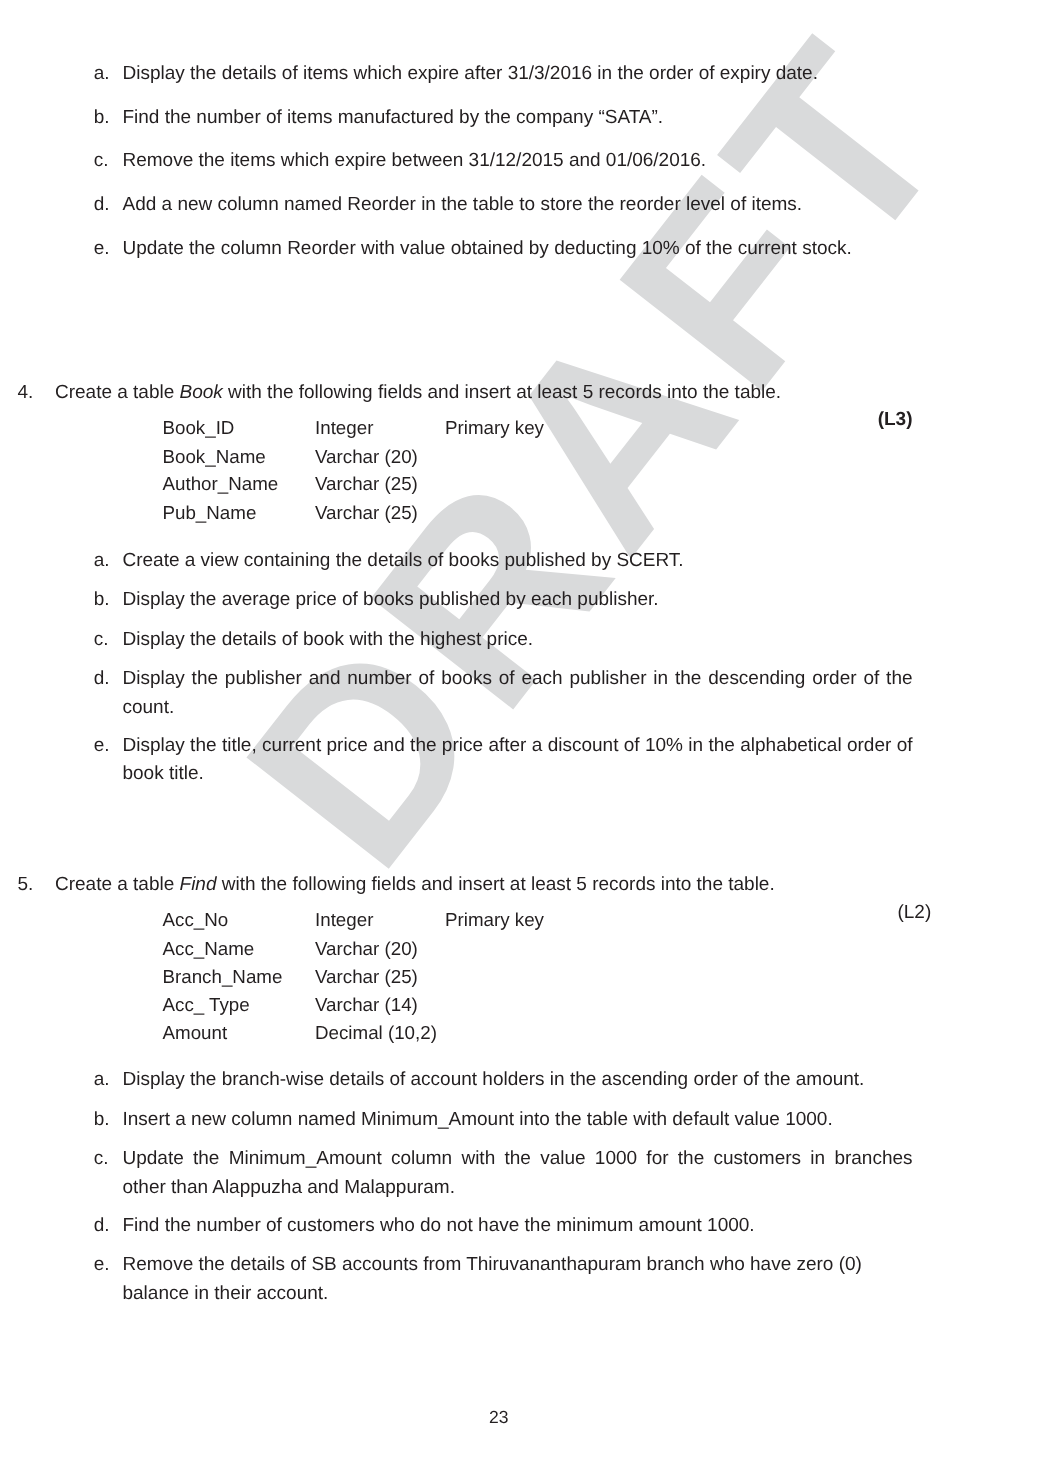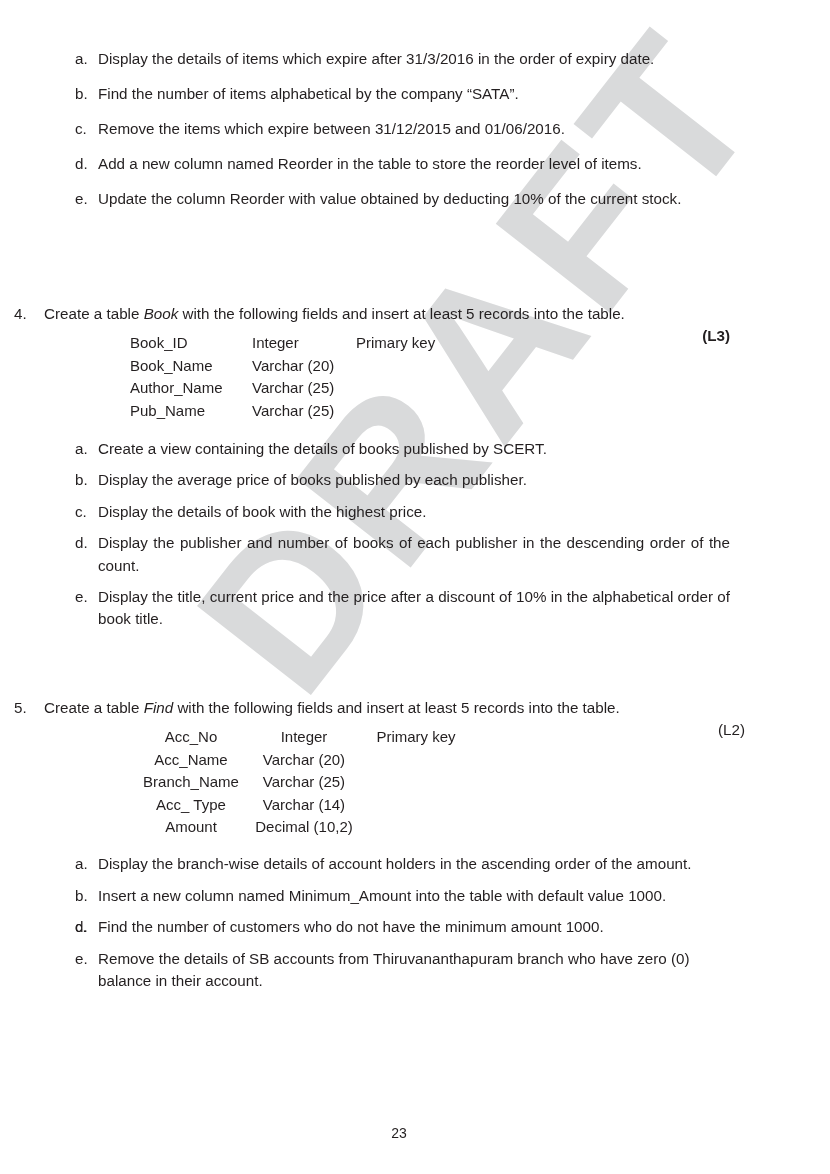--- a/index.html
+++ b/index.html
@@ -146,21 +146,21 @@
 
     <div class="doc-block" style="left:0; top:48px; width:830px;">
 
       <div class="sub-item" style="margin-bottom:12.5px;">
         <span class="marker">a.</span>
         <span class="body">Display the details of items which expire after 31/3/2016 in the order of expiry date.</span>
       </div>
 
       <div class="sub-item nojustify" style="margin-bottom:12.5px;">
         <span class="marker">b.</span>
-        <span class="body">Find the number of items alphabetical by the company “SATA”.</span>
+        <span class="body">Find the number of items manufactured by the company “SATA”.</span>
       </div>
 
       <div class="sub-item nojustify" style="margin-bottom:12.5px;">
         <span class="marker">c.</span>
         <span class="body">Remove the items which expire between 31/12/2015 and 01/06/2016.</span>
       </div>
 
       <div class="sub-item" style="margin-bottom:12.5px;">
         <span class="marker">d.</span>
         <span class="body">Add a new column named Reorder in the table to store the reorder level of items.</span>
@@ -232,21 +232,21 @@
 
     <div class="doc-block" style="left:0; top:697px; width:830px;">
 
       <div class="question">
         <span class="qnum">5.</span>
         <span class="qtitle"><span>Create a table </span><em>Find</em><span> with the following fields and insert at least 5 records into the table.</span></span>
       </div>
 
       <div class="level-tag" style="right:85px; top:22.4px;text-align:right;">(L2)</div>
 
-      <table class="field-table" style="margin-top:7px;text-align:center;">
+      <table class="field-table" style="margin-top:7px;">
         <tbody>
             <tr>
           <td class="c1">Acc_No</td>
           <td class="c2">Integer</td>
           <td class="c3">Primary key</td>
         </tr>
         <tr>
           <td class="c1">Acc_Name</td>
           <td class="c2">Varchar (20)</td>
           <td class="c3"></td>
@@ -273,20 +273,21 @@
         <div class="sub-item" style="margin-bottom:9px;">
           <span class="marker">a.</span>
           <span class="body">Display the branch-wise details of account holders in the ascending order of the amount.</span>
         </div>
         <div class="sub-item" style="margin-bottom:9px;">
           <span class="marker">b.</span>
           <span class="body">Insert a new column named Minimum_Amount into the table with default value 1000.</span>
         </div>
         <div class="sub-item" style="margin-bottom:9px;">
           <span class="marker">c.</span>
+          <span class="body">Update the Minimum_Amount column with the value 1000 for the customers in branches other than Alappuzha and Malappuram.</span>
         </div>
         <div class="sub-item nojustify" style="margin-bottom:9px;">
           <span class="marker">d.</span>
           <span class="body">Find the number of customers who do not have the minimum amount 1000.</span>
         </div>
         <div class="sub-item nojustify">
           <span class="marker">e.</span>
           <span class="body">Remove the details of SB accounts from Thiruvananthapuram branch who have zero (0) balance in their account.</span>
         </div>
       </div>

